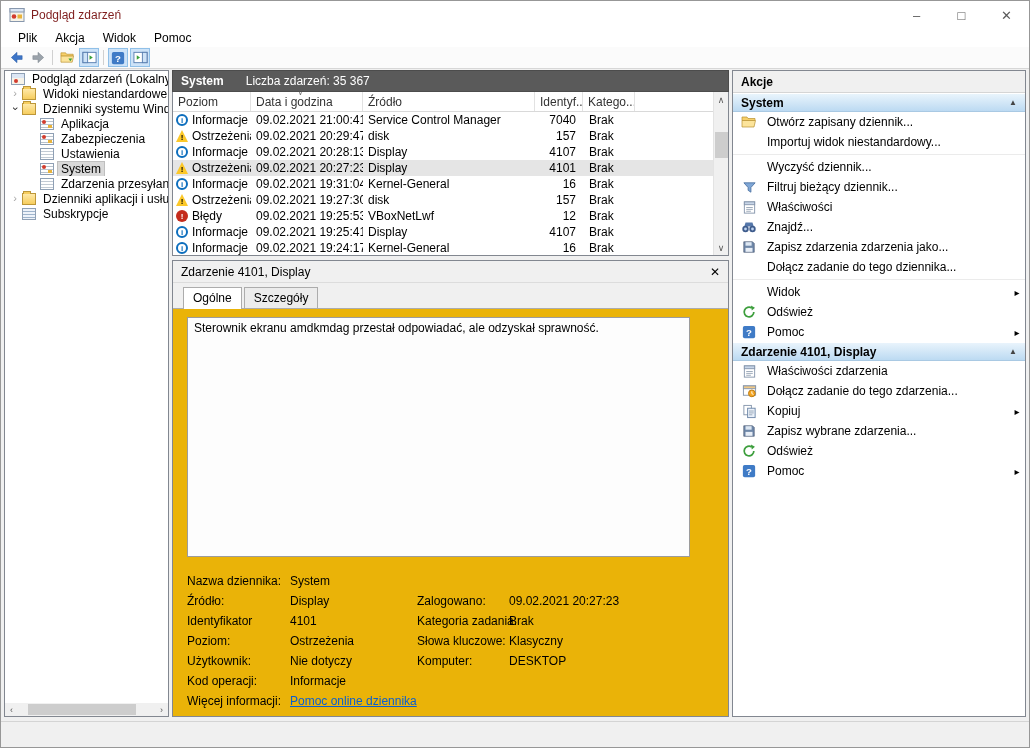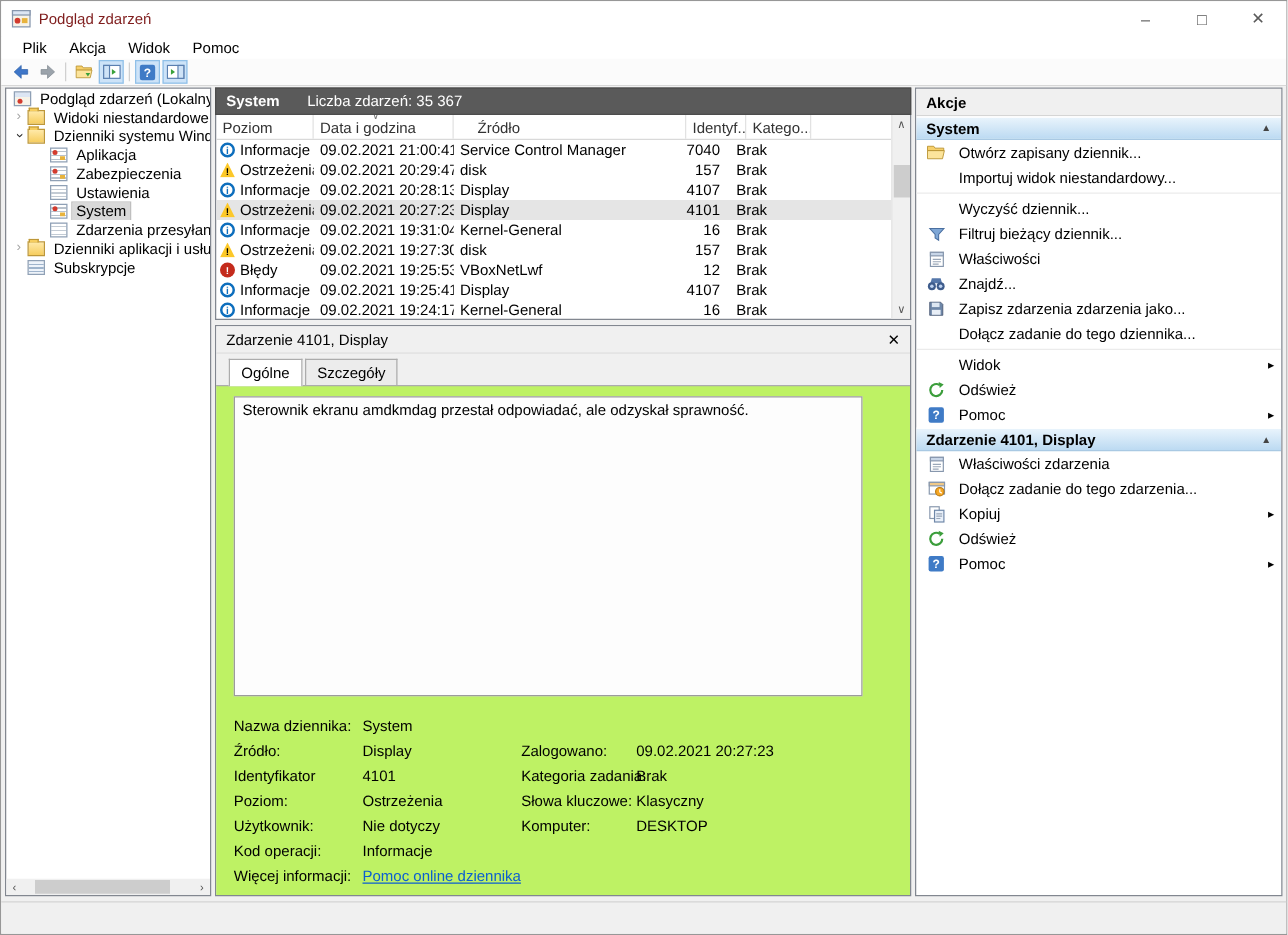--- a/index.html
+++ b/index.html
@@ -54,21 +54,21 @@
 
   
   .center { flex:1; display:flex; flex-direction:column; min-width:0; }
   .darkbar { height:22px; flex:none; background:#5a5a5a; color:#fff; display:flex; align-items:center; padding-left:8px; border:1px solid #4c4c4c; }
   .darkbar .dtitle { font-weight:bold; margin-right:22px; }
 
   .listwrap { height:164px; flex:none; background:#fff; border:1px solid #828790; border-top:none; display:flex; flex-direction:column; position:relative; overflow:hidden; }
   .cols { height:20px; flex:none; display:flex; border-bottom:1px solid #d9d9d9; color:#333; margin-right:15px; }
   .col { padding:3px 0 0 5px; border-right:1px solid #e2e2e2; position:relative; white-space:nowrap; overflow:hidden; }
   .col .sortglyph { position:absolute; top:-4px; left:42%; font-size:8px; color:#777; }
-  .c-poziom { width:78px; } .c-data { width:112px; } .c-zrodlo { width:172px;margin-left:14px; } .c-ident { width:48px; } .c-kateg { width:52px; } .c-fill { flex:1; border-right:none; }
+  .c-poziom { width:78px; } .c-data { width:112px; } .c-zrodlo { width:172px; } .c-ident { width:48px; } .c-kateg { width:52px; } .c-fill { flex:1; border-right:none; }
   .rows { flex:1; margin-right:15px; }
   .lrow { height:16px; display:flex; align-items:center; white-space:nowrap; }
   .lrow.selected { background:#e5e5e5; }
   .cell { overflow:hidden; white-space:nowrap; }
   .cell.poziom { width:78px; display:flex; align-items:center; padding-left:3px; }
   .cell.data { width:112px; padding-left:5px; }
   .cell.zrodlo { width:172px; padding-left:5px; }
   .cell.ident { width:48px; text-align:right; padding-right:7px; }
   .cell.kateg { width:52px; padding-left:6px; }
   .lvl { width:12px; height:12px; flex:none; margin-right:4px; display:flex; align-items:center; justify-content:center; font-size:8px; font-weight:bold; }
@@ -86,21 +86,21 @@
   .vgap { height:4px; flex:none; background:#f0f0f0; }
 
   
   .details { flex:1; background:#f0f0f0; border:1px solid #828790; display:flex; flex-direction:column; min-height:0; }
   .dtitlebar { height:22px; flex:none; display:flex; align-items:center; padding:0 8px; background:#f0f0f0; border-bottom:1px solid #dcdcdc; }
   .dtitlebar .dtext { flex:1; }
   .dtitlebar .dclose { font-weight:bold; font-size:12px; color:#000; }
   .tabstrip { flex:none; display:flex; padding:4px 10px 0 10px; background:#f0f0f0; position:relative; z-index:2; }
   .tab { border:1px solid #acacac; border-bottom:none; background:#ececec; padding:3px 9px 3px 9px; margin-right:2px; }
   .tab.active { background:#fff; margin-bottom:-1px; padding-bottom:4px; }
-  .tabbody { flex:1; background:#bef264; border-top:1px solid #acacac; padding:8px 38px 0 14px; overflow:hidden; min-height:0; }
+  .tabbody { flex:1; background:#eab308; border-top:1px solid #acacac; padding:8px 38px 0 14px; overflow:hidden; min-height:0; }
   .msgbox { height:240px; border:1px solid #9c9c9c; background:#fdfdfd; padding:3px 6px; overflow:hidden; }
   .fields { margin-top:14px; }
   .frow { height:20px; display:flex; align-items:center; white-space:nowrap; }
   .fl { width:103px; flex:none; } .fv { width:127px; flex:none; } .frl { width:92px; flex:none; } .frv { flex:1; }
   .fields a.link { color:#0b5fd0; text-decoration:underline; }
 
   
   .actions { width:294px; flex:none; background:#fff; border:1px solid #828790; display:flex; flex-direction:column; overflow:hidden; }
   .ahead { height:22px; flex:none; background:#f0f0f0; border-bottom:1px solid #d5d5d5; display:flex; align-items:center; padding-left:8px; font-weight:bold; }
   .asec { height:19px; flex:none; display:flex; align-items:center; padding:0 8px; background:linear-gradient(#e9f4fc,#bcdaf2); border-top:1px solid #fff; border-bottom:1px solid #a9c9e3; }
@@ -554,20 +554,31 @@
               <rect x="6" y="4.5" width="8" height="10" fill="#eaf1fa" stroke="#6e87a8"></rect>
               <path d="M7.5 7.5h5M7.5 9.5h5M7.5 11.5h3.5" stroke="#9aa7b8"></path>
             </svg>
           </span>
         <span class="alabel">Kopiuj</span>
         <span class="asub">▸</span>
       </div>
       <div class="aitem">
         <span class="ai">
             <svg viewBox="0 0 16 16" width="14" height="14">
+              <path d="M2 2h10l2 2v10H2z" fill="#6e87a8" stroke="#41506b" stroke-width=".7"></path>
+              <rect x="4" y="2.5" width="7" height="4" fill="#dde7f2"></rect>
+              <rect x="4" y="9" width="8" height="4.5" fill="#e8eef6"></rect>
+            </svg>
+          </span>
+        <span class="alabel">Zapisz wybrane zdarzenia...</span>
+          <span class="asub"></span>
+      </div>
+      <div class="aitem">
+        <span class="ai">
+            <svg viewBox="0 0 16 16" width="14" height="14">
               <path d="M13.5 8a5.5 5.5 0 1 1-2.4-4.5" fill="none" stroke="#3c9e3c" stroke-width="2"></path>
               <path d="M10.2 0.6l4.6 2.4-3.6 3.2z" fill="#3c9e3c"></path>
             </svg>
           </span>
         <span class="alabel">Odśwież</span>
           <span class="asub"></span>
       </div>
       <div class="aitem">
         <span class="ai">
             <svg viewBox="0 0 16 16" width="14" height="14">

